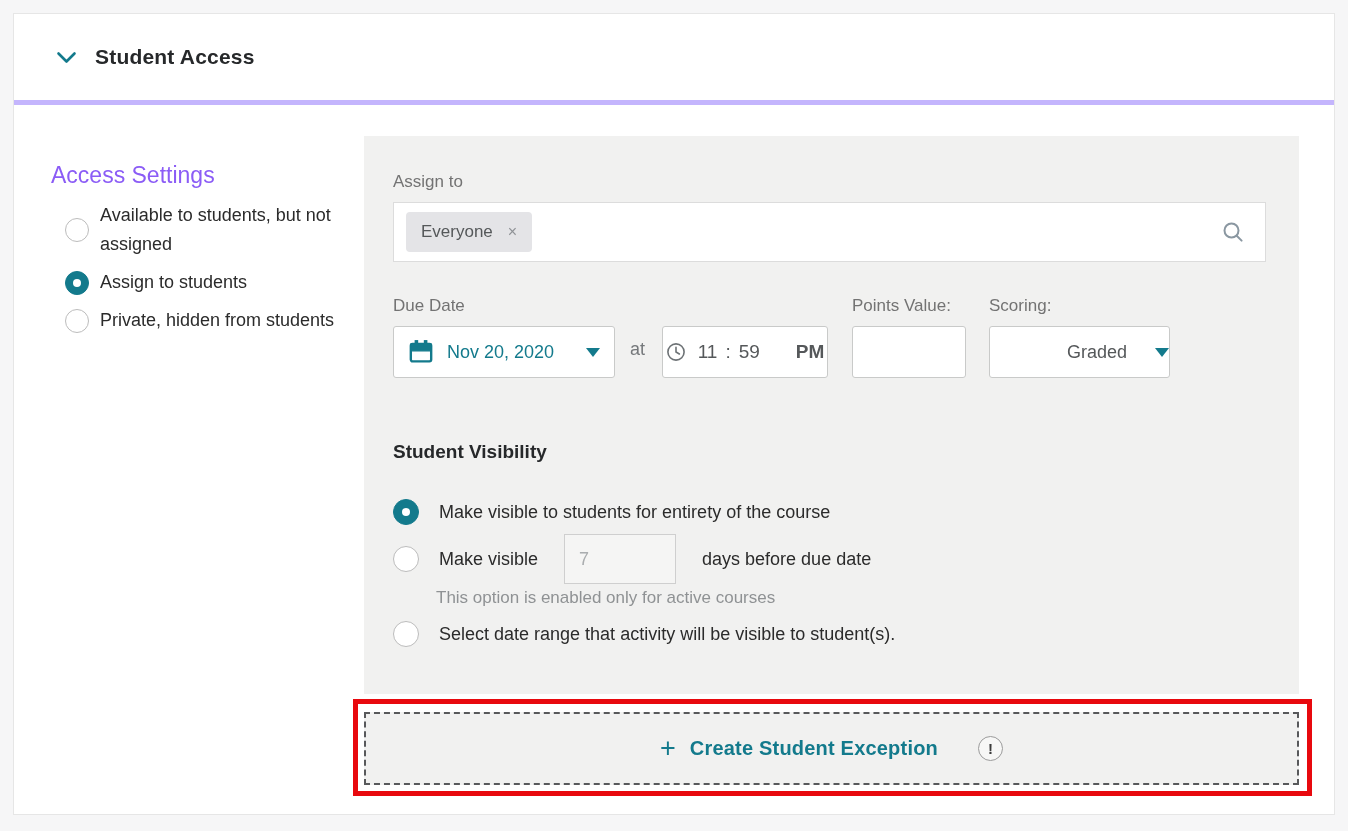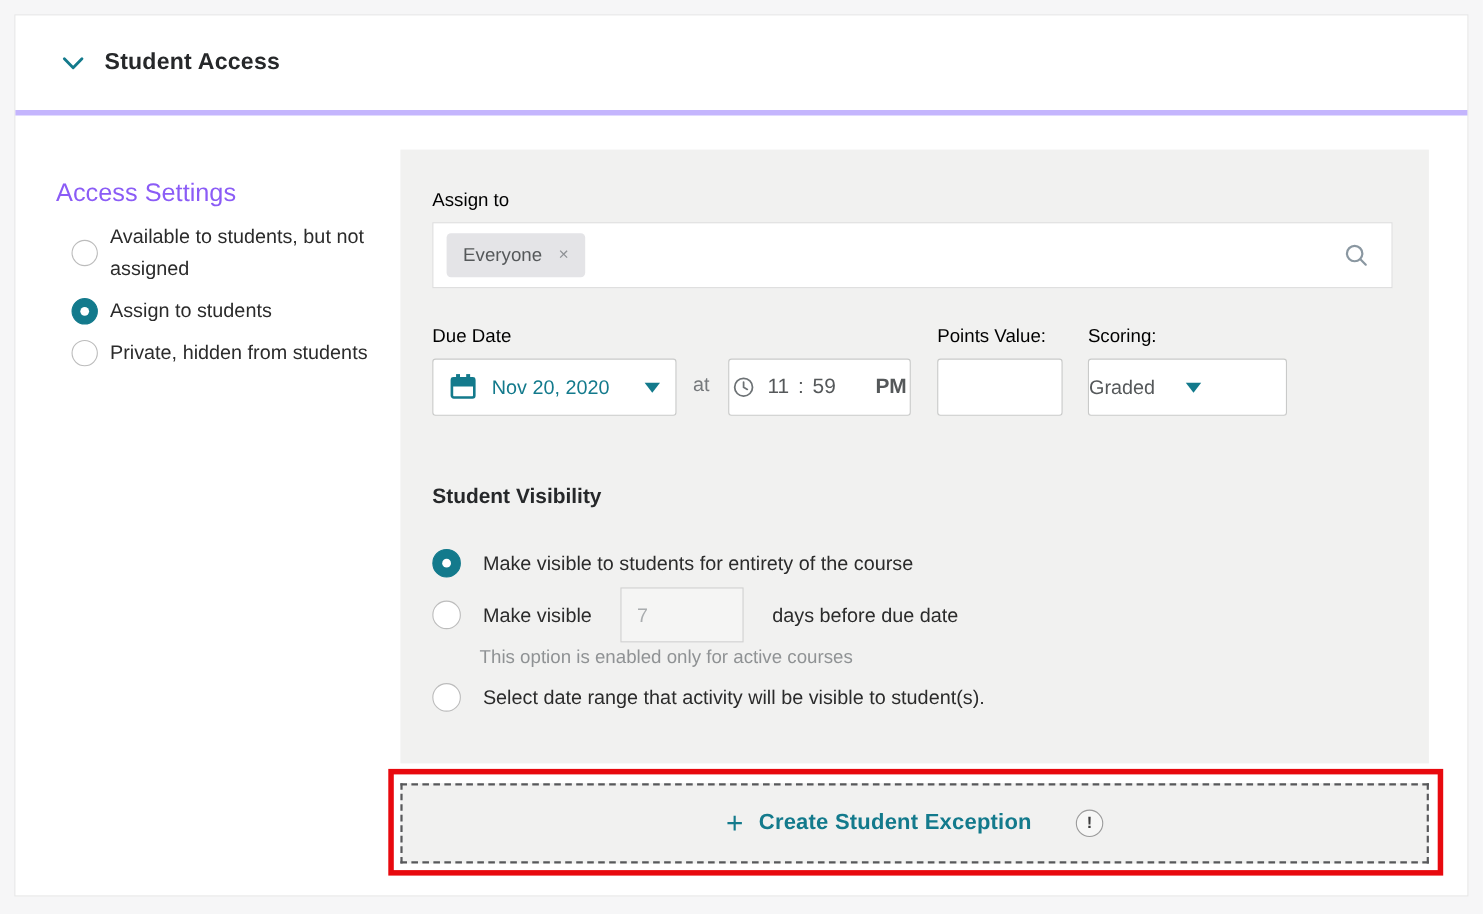--- a/index.html
+++ b/index.html
@@ -87,21 +87,21 @@
 
   
   .panel {
     position: absolute;
     left: 350px; top: 122px;
     width: 935px; height: 558px;
     background: #f1f1f0;
   }
   .field-label {
     position: absolute;
-    color: #000000;
+    color: #737373;
     font-size: 17px;
   }
   .assign-box {
     position: absolute;
     left: 29px; top: 66px;
     width: 873px; height: 60px;
     background: #fff;
     border: 1px solid #dcdcdc;
     display: flex;
     align-items: center;
@@ -158,21 +158,21 @@
     width: 114px; height: 52px;
     background: #fff;
     border: 1px solid #c9cac9;
     border-radius: 3px;
     font-size: 18px;
     padding: 0 12px;
     font-family: "Liberation Sans", sans-serif;
   }
   .scoring-box {
     left: 625px; width: 181px;
-    justify-content: flex-start;
+    justify-content: flex-end;
     gap: 28px;
     cursor: pointer;
   }
   .scoring-value { color: #55585a; font-size: 18px; }
 
   .vis-title {
     position: absolute;
     left: 29px; top: 305px;
     font-size: 19px;
     font-weight: bold;

